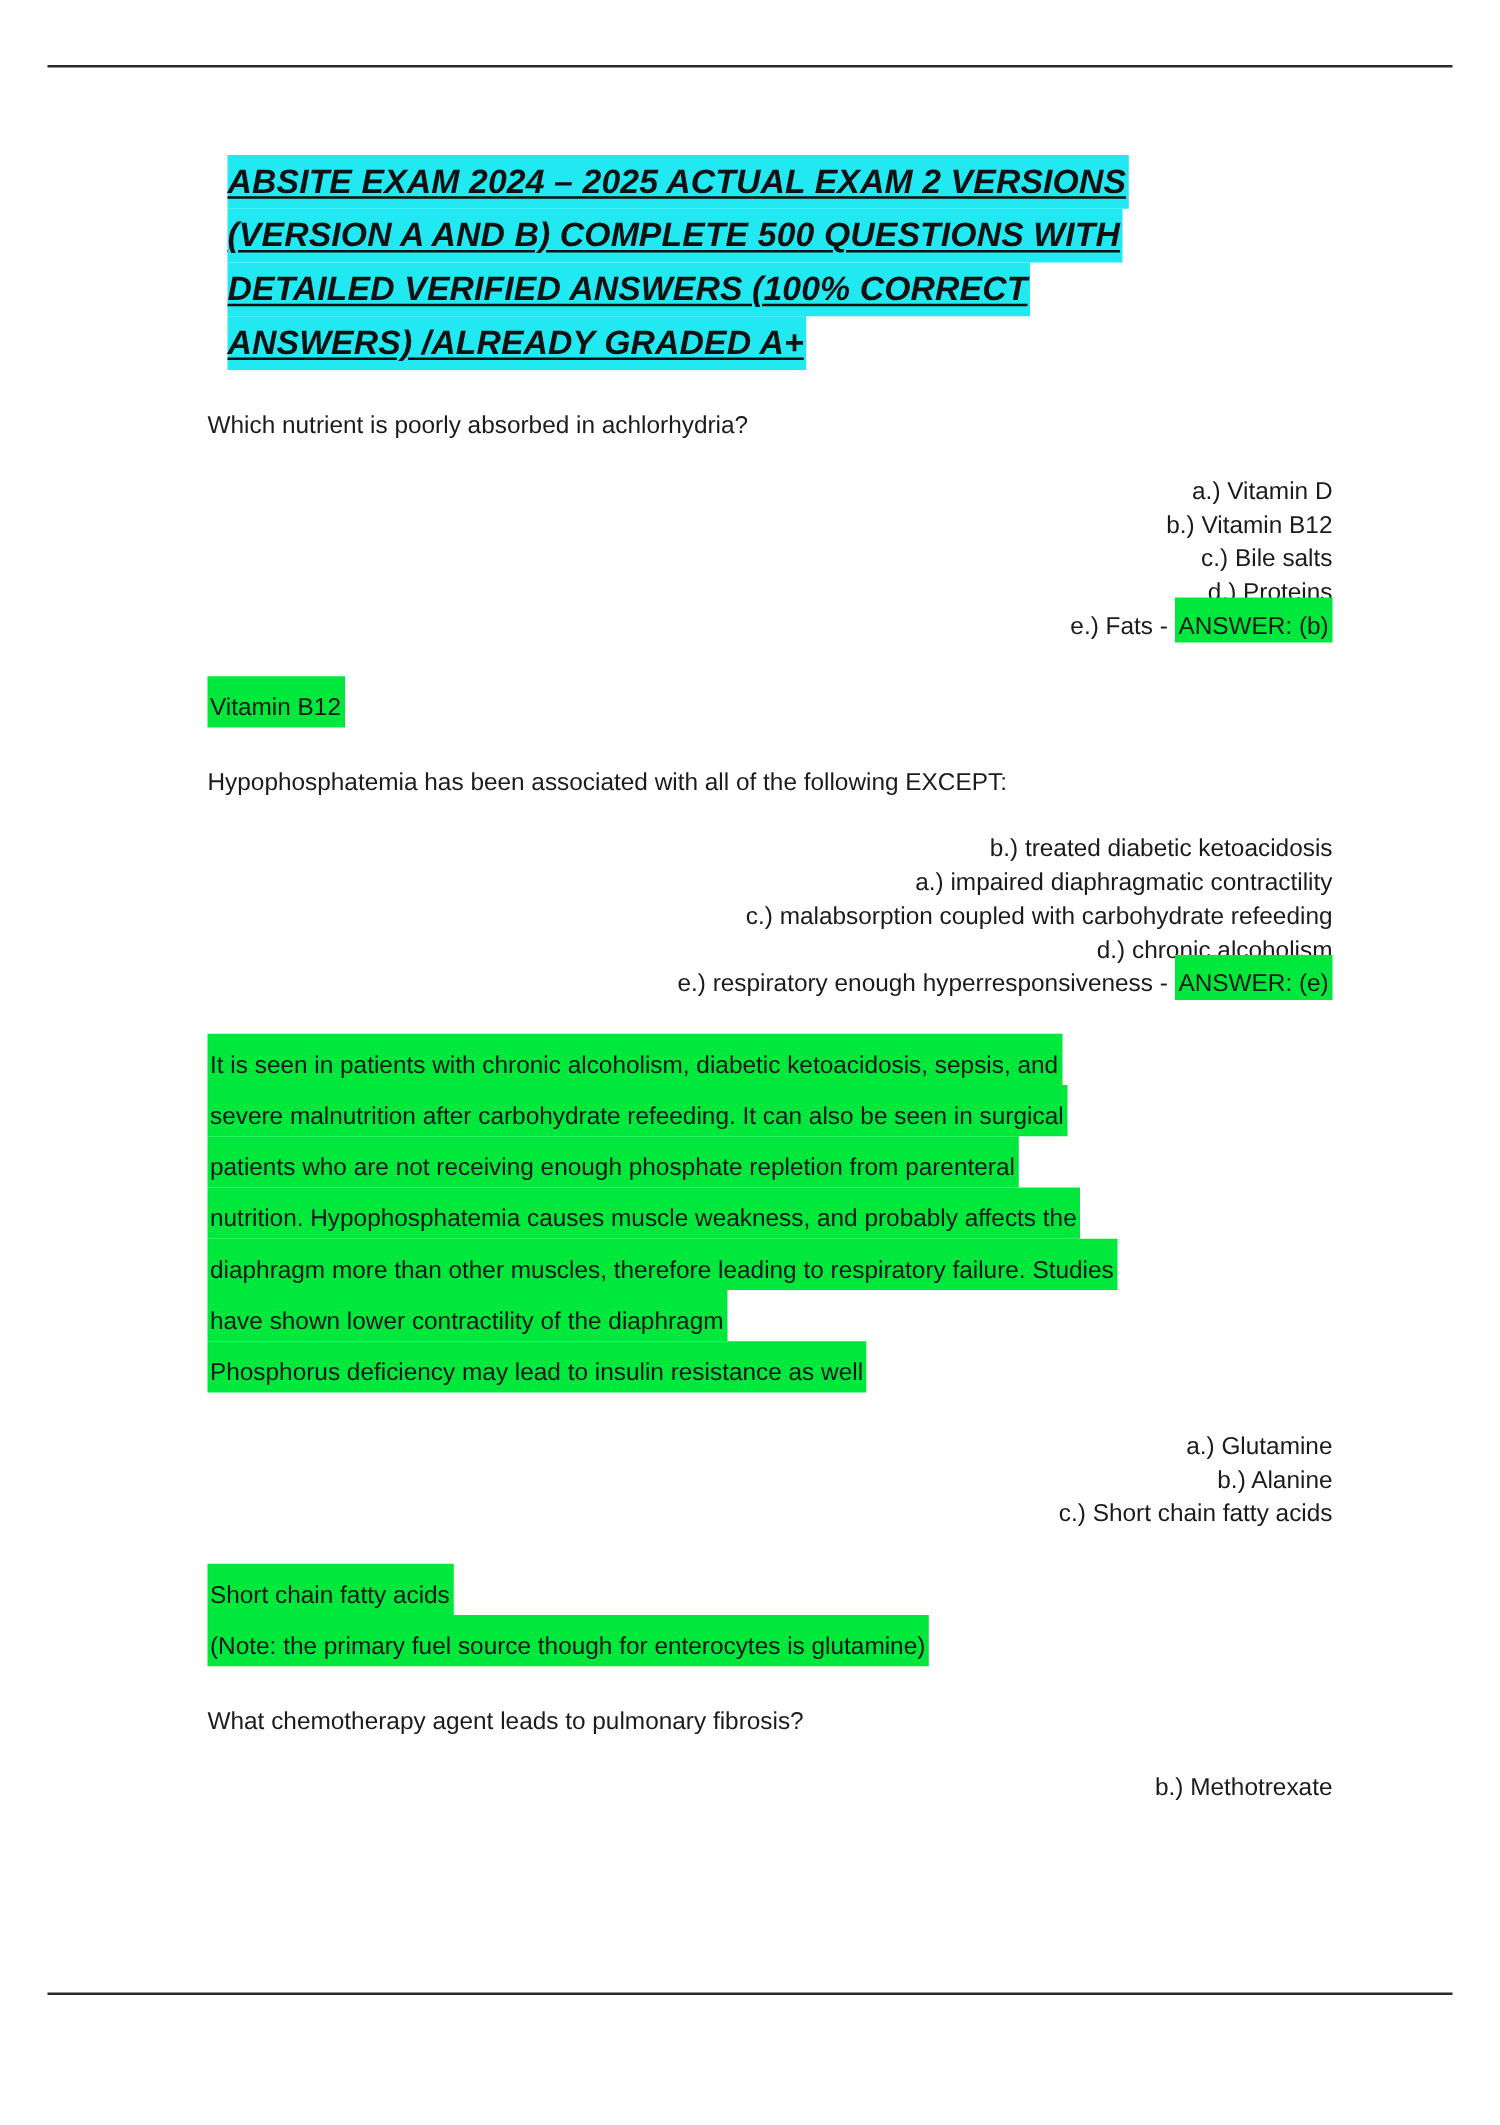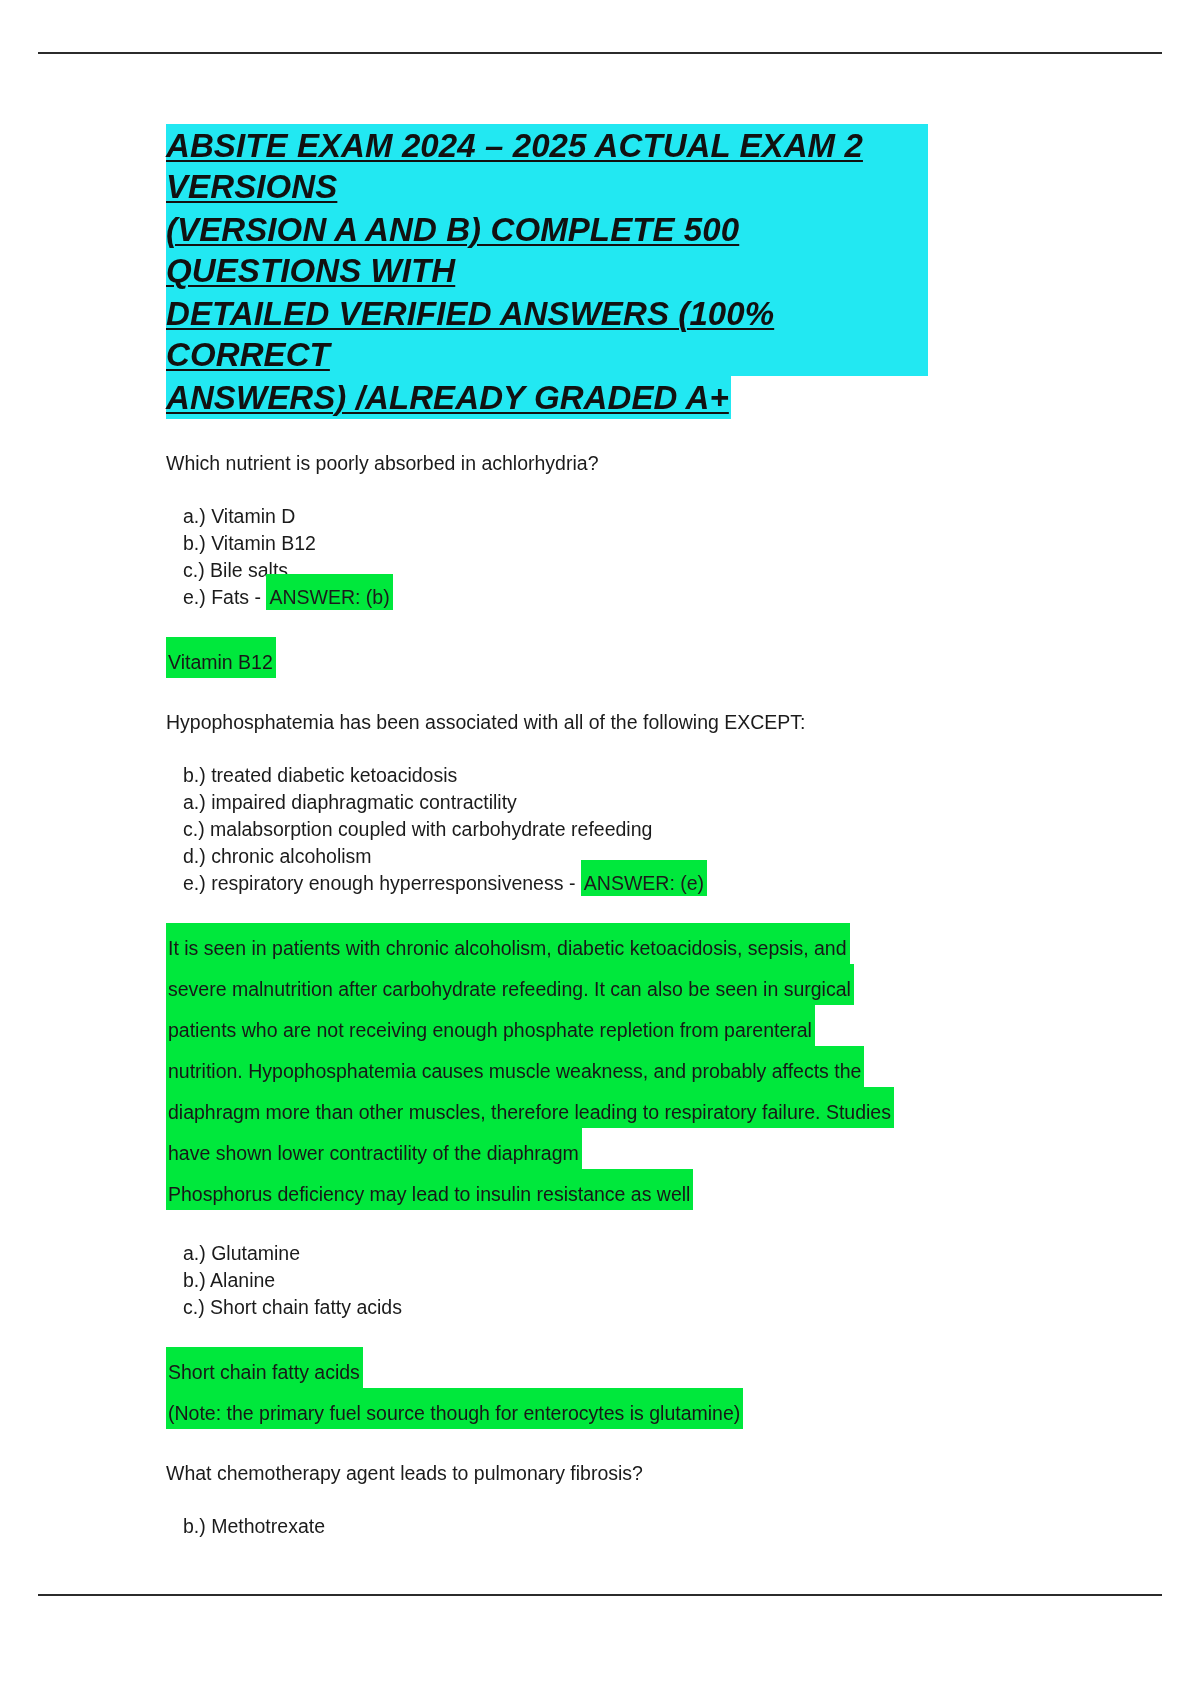--- a/index.html
+++ b/index.html
@@ -33,26 +33,26 @@
 
   .content {
     position: absolute;
     left: 166px;
     top: 124px;
     width: 900px;
   }
 
   
   .doc-title {
-    font-size: 33px;
+    font-size: 27px;
     line-height: 41px;
     font-weight: bold;
     font-style: italic;
     color: #111;
-    margin: 0 0 30px 0;
+    margin: 0 0 30px 16px;
     letter-spacing: 0.1px;
   }
   .doc-title .tline {
     display: block;
     width: max-content;
     max-width: 760px;
     background: #22e8f2;
     text-decoration: underline;
     text-underline-offset: 3px;
     text-decoration-thickness: 2px;
@@ -61,20 +61,21 @@
 
   
   .q-text {
     font-size: 19.5px;
     line-height: 28px;
     margin: 0 0 26px 0;
     color: #1b1b1b;
   }
   .opts {
     margin: 0 0 26px 17px;
+    text-align: right;
   }
   .opt {
     font-size: 19.5px;
     line-height: 27px;
     color: #1b1b1b;
     white-space: nowrap;
   }
   .ans {
     background: #00e83c;
     padding: 12px 3px 2px 3px;
@@ -109,20 +110,21 @@
       <span class="tline">(VERSION A AND B) COMPLETE 500 QUESTIONS WITH</span>
       <span class="tline">DETAILED VERIFIED ANSWERS (100% CORRECT</span>
       <span class="tline">ANSWERS) /ALREADY GRADED A+</span>
     </h1>
 
     <p class="q-text">Which nutrient is poorly absorbed in achlorhydria?</p>
     <div class="opts">
       <div class="opt">a.) Vitamin D</div>
       <div class="opt">b.) Vitamin B12</div>
       <div class="opt">c.) Bile salts</div>
+      <div class="opt">d.) Proteins</div>
       <div class="opt"><span>e.) Fats - </span><span class="ans">ANSWER: (b)</span></div>
     </div>
     <div class="hl-block spaced">
       <span class="hl-line">Vitamin B12</span>
     </div>
 
     <p class="q-text">Hypophosphatemia has been associated with all of the following EXCEPT:</p>
     <div class="opts">
       <div class="opt">b.) treated diabetic ketoacidosis</div>
       <div class="opt">a.) impaired diaphragmatic contractility</div>

